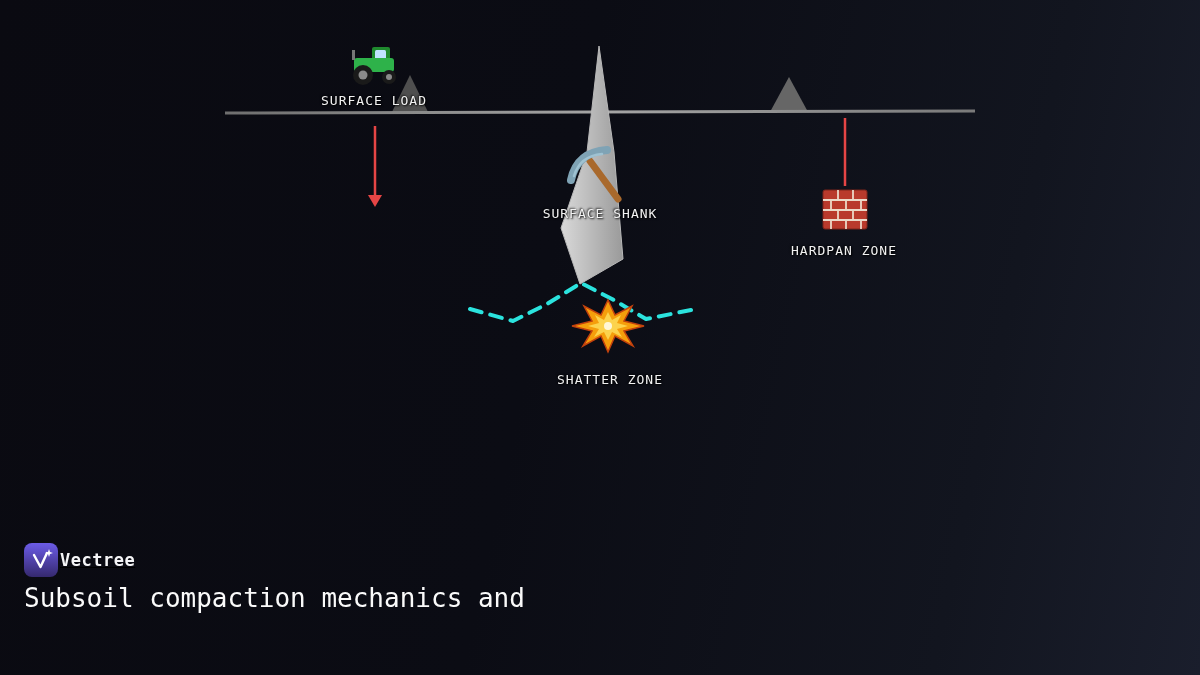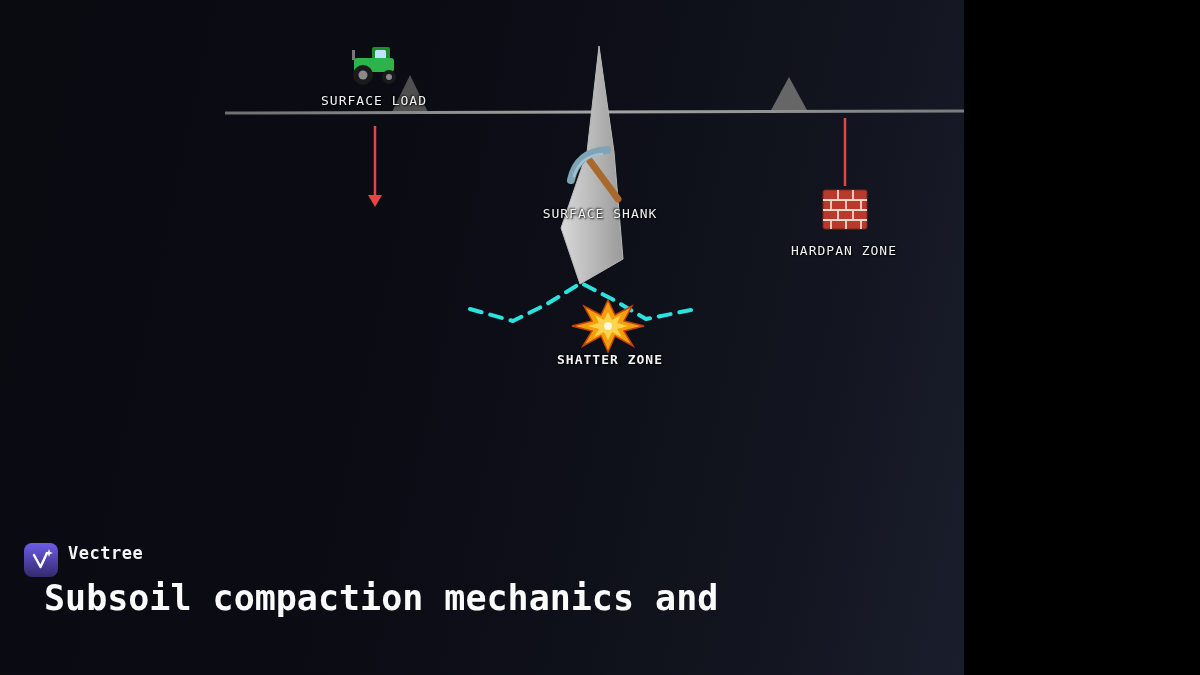--- a/index.html
+++ b/index.html
@@ -1,45 +1,44 @@
 <!DOCTYPE html>
 <html><head>
 <meta charset="utf-8">
 <style>
   html,body{margin:0;padding:0;background:#000;}
   .stage{
     position:relative;
-    width:964px;height:675px;
+    width:1200px;height:675px;
     overflow:hidden;
     background:linear-gradient(102deg,#0a0a11 0%,#0b0c14 45%,#12151f 80%,#1a1e2c 100%);
     font-family:"DejaVu Sans Mono","Liberation Mono",monospace;
   }
   svg{display:block;}
   .overlay{position:absolute;left:0;top:0;}
   .dlabel{
     position:absolute;
     transform:translateX(-50%);
     color:#f2f2f2;
     font-size:13px;
     letter-spacing:1px;
     white-space:nowrap;
     text-shadow:1px 1px 2px rgba(0,0,0,.95), -1px -1px 2px rgba(0,0,0,.7);
   }
   .footer-brand{
     position:absolute;left:24px;top:543px;
-    display:flex;align-items:flex-start;gap:10px;
+    display:flex;align-items:center;gap:2px;text-decoration:underline;
   }
   .brand-name{
     color:#f5f5f7;font-size:17px;font-weight:bold;letter-spacing:.5px;
   }
   .title{
     position:absolute;left:24px;top:581px;
-    color:#fafafa;font-size:35px;font-weight:bold;line-height:34px;
+    color:#fafafa;font-size:26px;font-weight:normal;line-height:34px;
     white-space:nowrap;
-    margin-left:20px;
   }
   .url{
     position:absolute;right:25px;top:625px;
     color:#6b7280;font-size:14px;letter-spacing:.5px;
     white-space:nowrap;
   }
 </style>
 </head>
 <body>
 
@@ -112,21 +111,21 @@
       <rect x="352" y="50" width="3" height="10" fill="#777"></rect>
       <circle cx="363" cy="75" r="10" fill="#1a1a1a"></circle>
       <circle cx="363" cy="75" r="4.5" fill="#8a8a8a"></circle>
       <circle cx="389" cy="77" r="7" fill="#1a1a1a"></circle>
       <circle cx="389" cy="77" r="3" fill="#8a8a8a"></circle>
     </g>
   </svg>
 
   <div class="dlabel" style="left:374px;top:93px;">SURFACE LOAD</div>
   <div class="dlabel" style="left:600px;top:206px;">SURFACE SHANK</div>
-  <div class="dlabel" style="left:610px;top:352px;font-weight:bold;">SHATTER ZONE</div>
+  <div class="dlabel" style="left:610px;top:372px;">SHATTER ZONE</div>
   <div class="dlabel" style="left:844px;top:243px;">HARDPAN ZONE</div>
 
   <div class="footer-brand">
     <svg width="34" height="34" viewBox="0 0 34 34">
       <defs>
         <linearGradient id="logoGrad" x1="0" y1="0" x2="0" y2="1">
           <stop offset="0" stop-color="#6c5ce7"></stop>
           <stop offset="1" stop-color="#35296e"></stop>
         </linearGradient>
       </defs>

